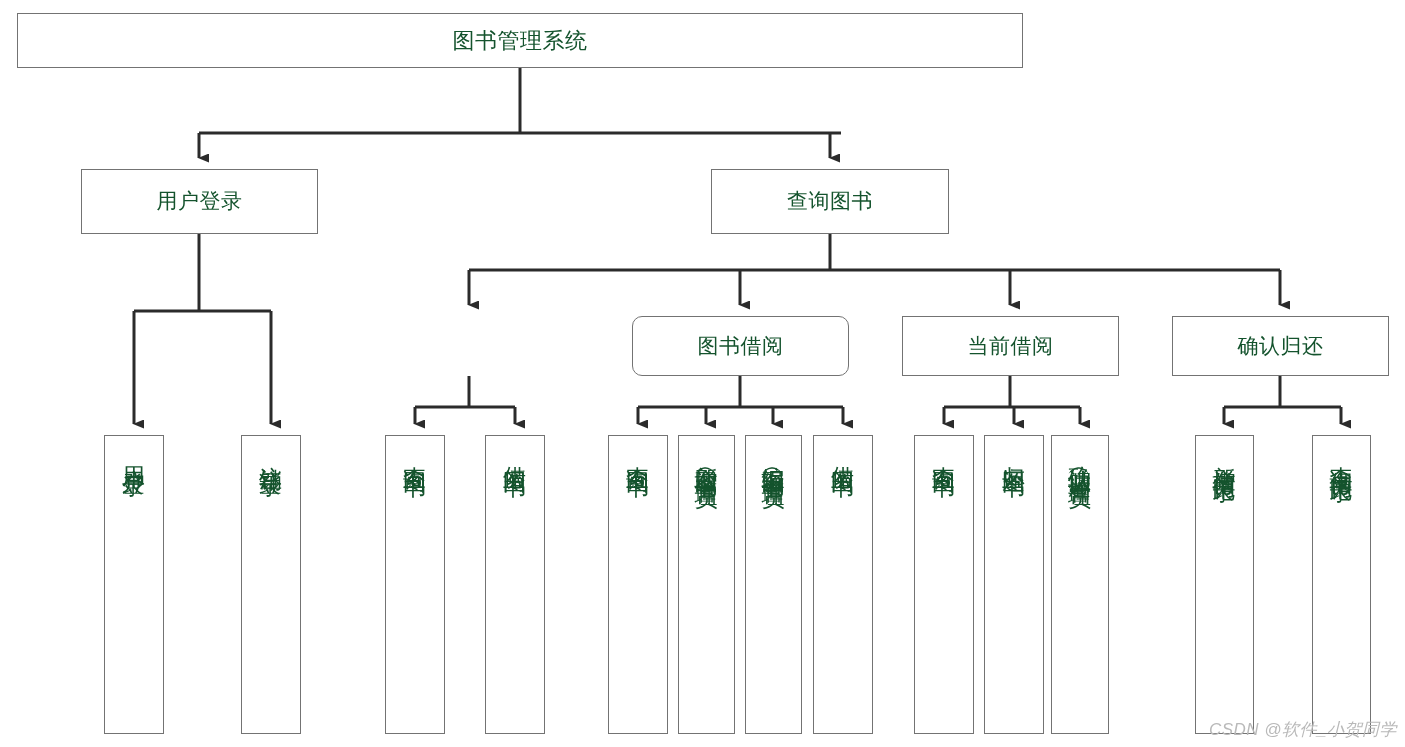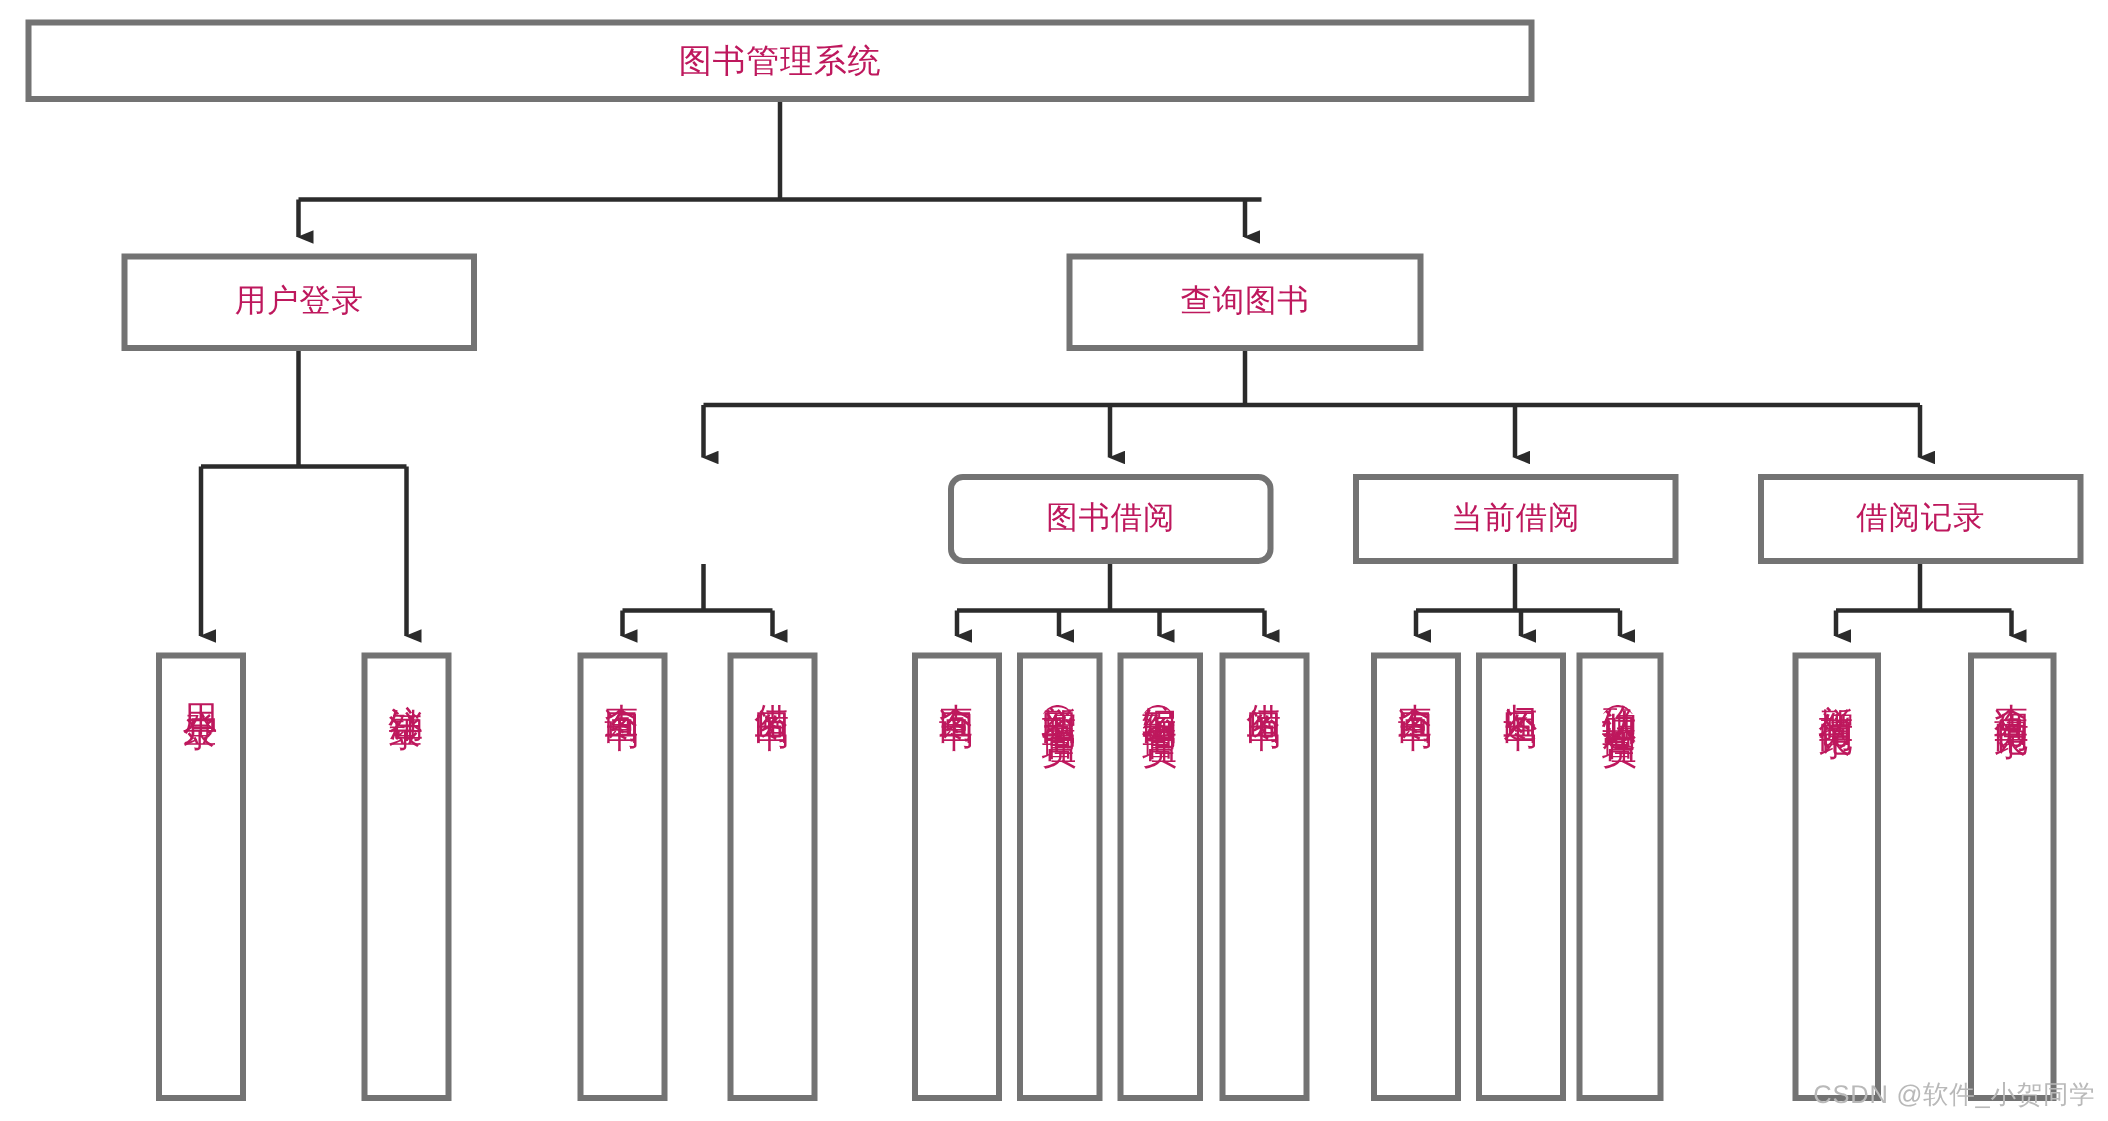--- a/index.html
+++ b/index.html
@@ -23,25 +23,25 @@
     left: 0;
     top: 0;
     width: 1405px;
     height: 747px;
     pointer-events: none;
   }
   .node {
     position: absolute;
     box-sizing: border-box;
     background: #ffffff;
-    border: 4px solid #737373;
+    border: 1px solid #737373;
     display: flex;
     align-items: center;
     justify-content: center;
-    color: #be185d;
+    color: #14532d;
   }
   .node-label {
     display: block;
     text-align: center;
     line-height: 1.18;
     letter-spacing: 0.5px;
   }
   
   .node.horiz .node-label {
     font-size: 21px;
@@ -69,20 +69,21 @@
     max-height: 285px;
   }
   .watermark {
     position: absolute;
     right: 8px;
     bottom: 6px;
     font-size: 17px;
     color: #b9b9b9;
     white-space: nowrap;
     letter-spacing: 0.5px;
+    font-style: italic;
   }
 </style>
 </head>
 <body>
 
 <div id="diagram">
 
   <svg id="connectors" viewBox="0 0 1405 747" xmlns="http://www.w3.org/2000/svg">
     <defs>
       <marker id="arrowhead" markerWidth="9" markerHeight="11" refX="4.5" refY="10" orient="auto" markerUnits="userSpaceOnUse">
@@ -144,21 +145,21 @@
     <span class="node-label">查询图书</span>
   </div>
 
   <div class="node horiz" style="left: 632px; top: 316px; width: 217px; height: 60px; border-radius: 10px;">
     <span class="node-label">图书借阅</span>
   </div>
   <div class="node horiz" style="left: 902px; top: 316px; width: 217px; height: 60px;">
     <span class="node-label">当前借阅</span>
   </div>
   <div class="node horiz" style="left: 1172px; top: 316px; width: 217px; height: 60px;">
-    <span class="node-label">借阅记录</span>
+    <span class="node-label">确认归还</span>
   </div>
 
   <div class="node leaf" style="left: 104px; top: 435px; width: 60px; height: 299px;">
     <span class="node-label">用户登录</span>
   </div>
   <div class="node leaf" style="left: 241px; top: 435px; width: 60px; height: 299px;">
     <span class="node-label">注销登录</span>
   </div>
   <div class="node leaf" style="left: 385px; top: 435px; width: 60px; height: 299px;">
     <span class="node-label">查询图书</span>

